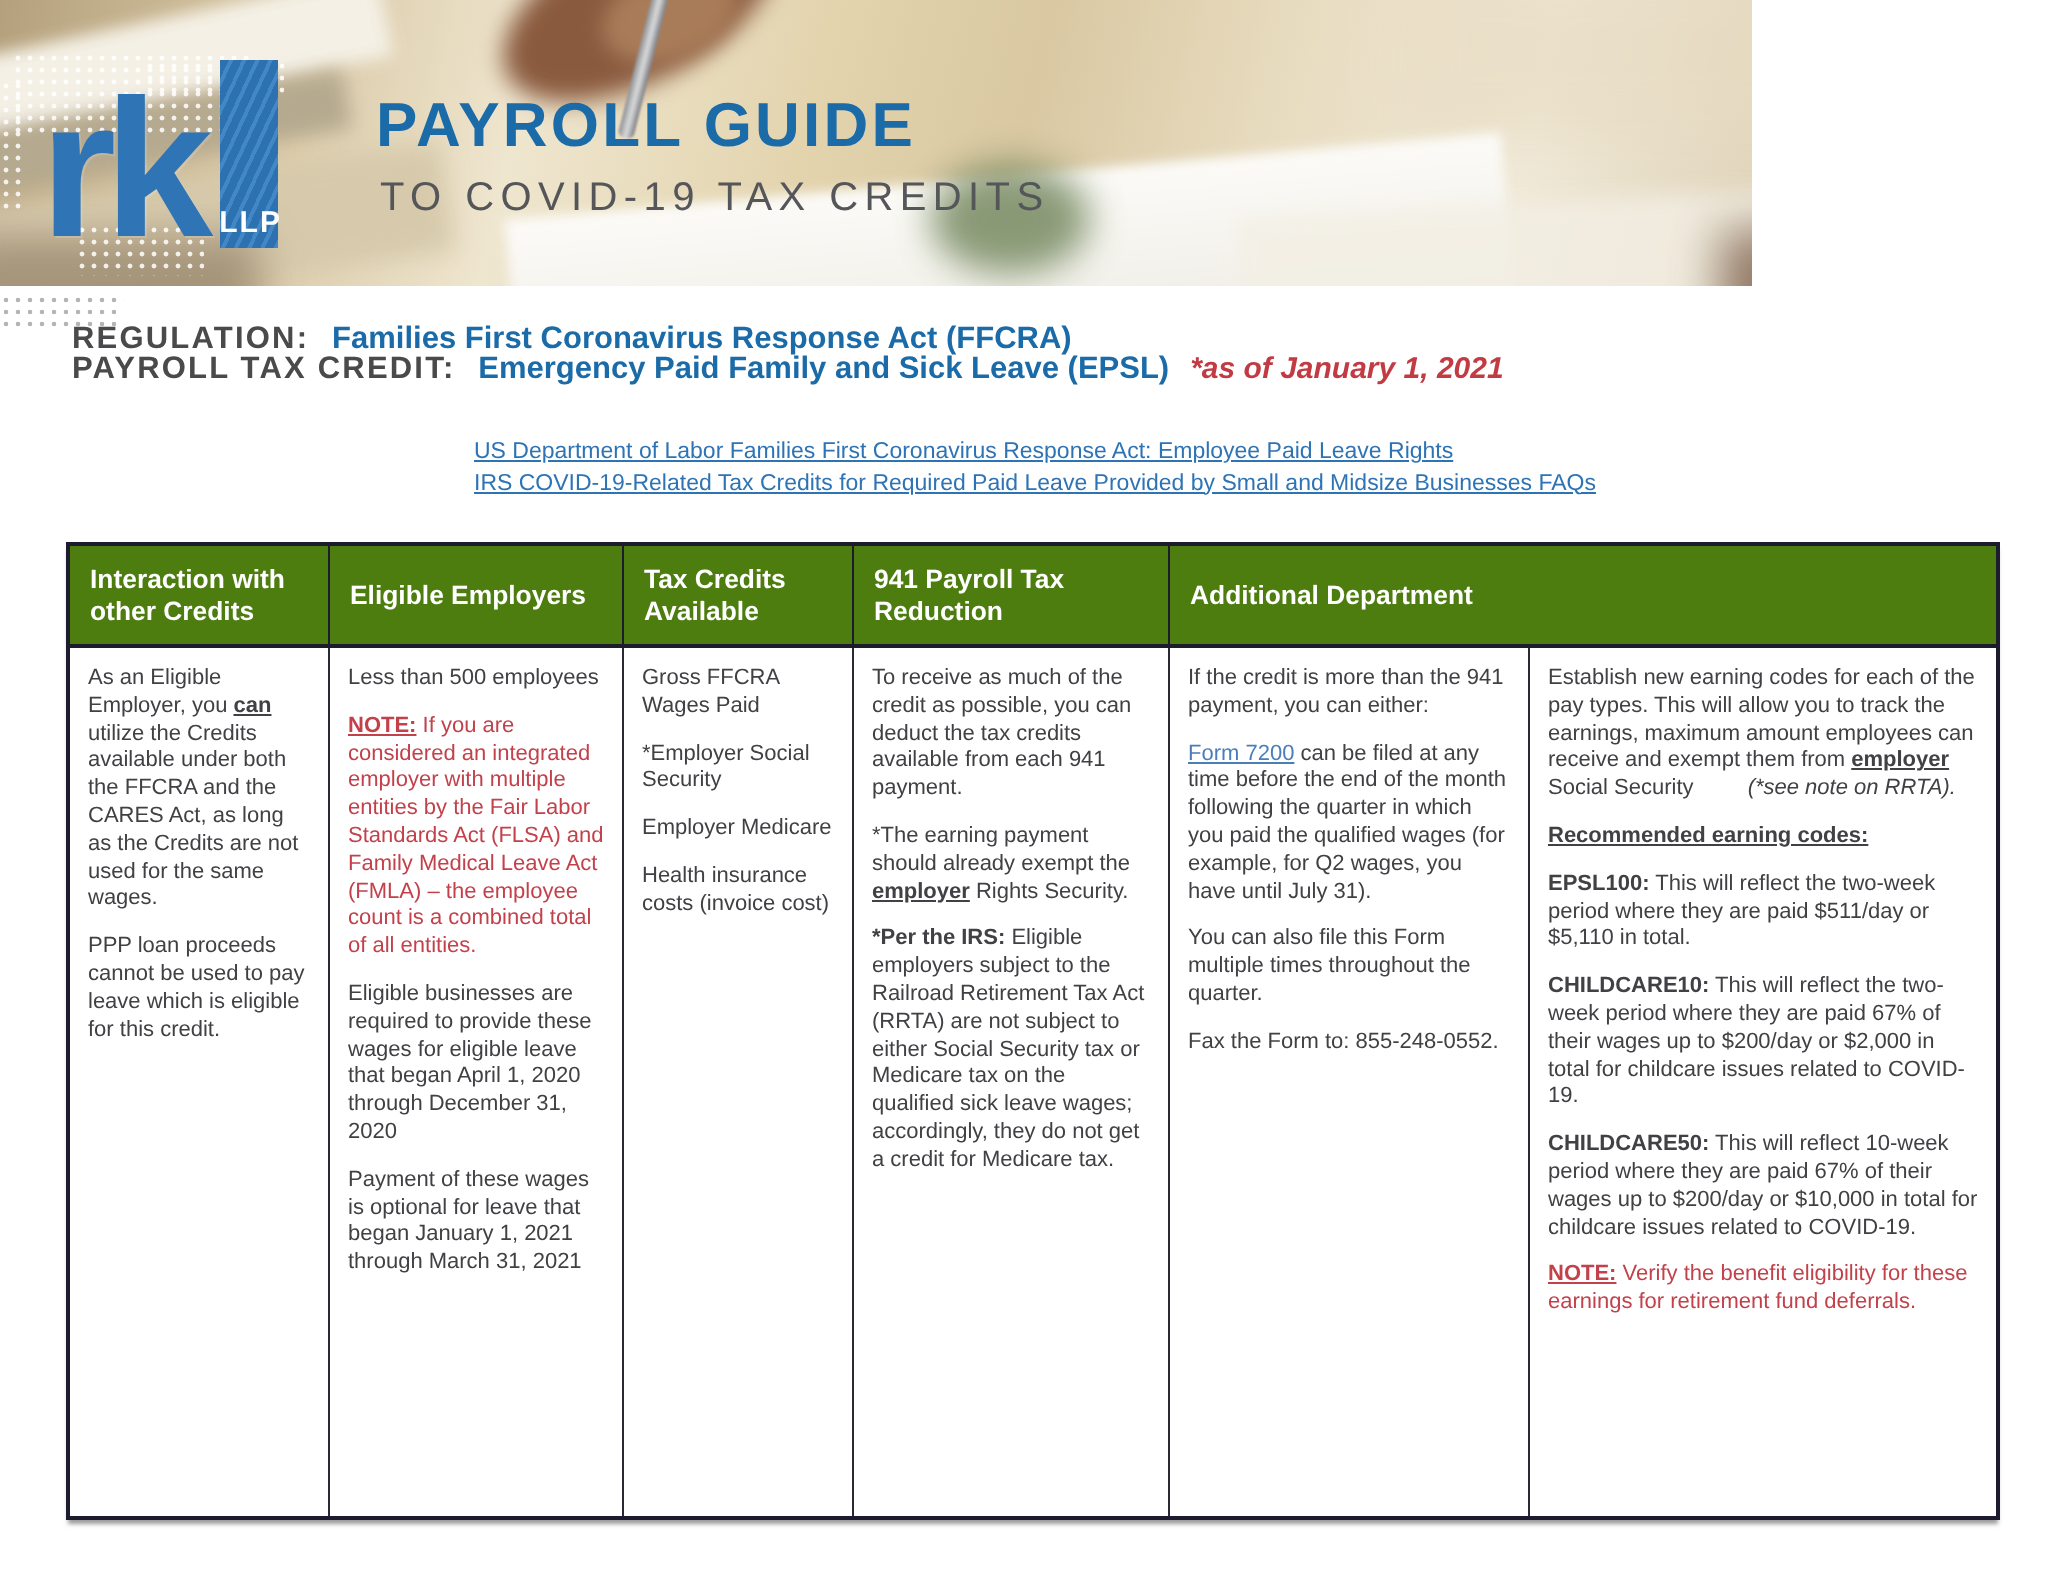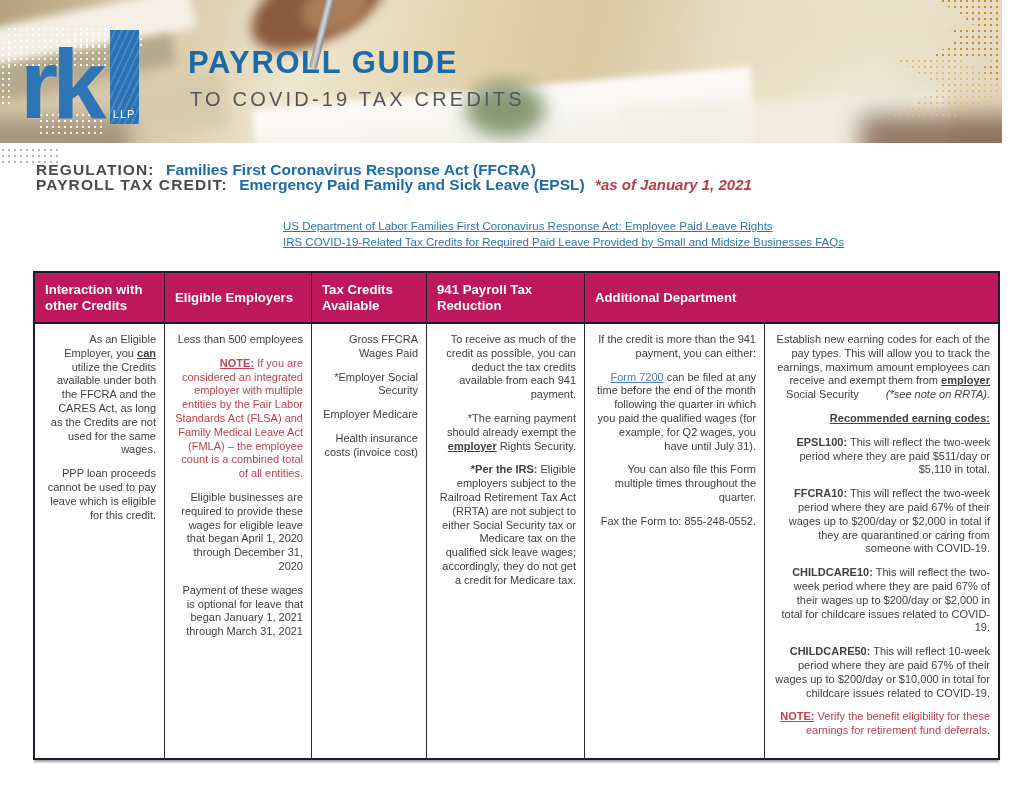--- a/index.html
+++ b/index.html
@@ -4,21 +4,21 @@
 <style>
   * { box-sizing: border-box; }
   html,body { margin:0; padding:0; }
   body {
     width:1024px; height:791px; position:relative; overflow:hidden;
     background:#ffffff; font-family:"Liberation Sans", sans-serif;
     -webkit-font-smoothing:antialiased;
   }
 
   
-  .banner { position:absolute; top:0; left:0; width:1002px; height:143px; overflow:hidden;
+  .banner { position:absolute; top:0; left:0; width:876px; height:143px; overflow:hidden;
     background:linear-gradient(103deg,#b4a07c 0%,#d8c7a4 16%,#efe6cf 30%,#e3d4ae 46%,#d9c8a2 58%,#e8dcc0 72%,#f0e9d8 86%,#dfd3b9 100%);
   }
   .ph { position:absolute; pointer-events:none; }
   .ph-stack1 { left:-35px; top:10px; width:230px; height:42px; background:#f4f0e5; transform:rotate(-12deg); filter:blur(4px); }
   .ph-stack2 { left:-30px; top:52px; width:205px; height:30px; background:#b5a98f; transform:rotate(-10deg); filter:blur(5px); }
   .ph-stack3 { left:-25px; top:88px; width:250px; height:55px; background:#d7caac; transform:rotate(-8deg); filter:blur(6px); }
   .ph-darkbl { left:-20px; top:118px; width:150px; height:45px; background:#7d6b53; filter:blur(10px); opacity:.55; }
   .ph-paper  { left:255px; top:88px; width:500px; height:85px; background:linear-gradient(#fcfbf8,#eeece4); transform:rotate(-5deg); filter:blur(3px); }
   .ph-paper2 { left:620px; top:100px; width:330px; height:70px; background:#f3efe4; transform:rotate(-3deg); filter:blur(5px); opacity:.8; }
   .ph-hand1  { left:245px; top:-35px; width:150px; height:75px; border-radius:50%; background:#8a5a3e; transform:rotate(-28deg); filter:blur(6px); }
@@ -49,53 +49,53 @@
   .chev-c { left:892px; top:58px; width:118px; height:58px;
     background-image:radial-gradient(circle, #e7bd6d 1.1px, transparent 1.5px); }
 
   
   .logo { position:absolute; left:20px; top:14px; height:112px; display:flex; align-items:flex-end; }
   .logo-rk { font-size:98px; font-weight:700; line-height:.86; letter-spacing:-6px; color:#2f74b5;
     text-shadow:1px 1px 0 rgba(255,255,255,.15); }
   .logo-bar { position:relative; width:29px; height:94px; margin-left:9px; margin-bottom:2px;
     background:repeating-linear-gradient(115deg,#2e71b0 0 4px,#4287c6 4px 6px); }
   .logo-llp { position:absolute; left:0; right:0; bottom:4px; text-align:center;
-    color:#ffffff; font-size:11px; font-weight:400; letter-spacing:1px; }
+    color:#ffffff; font-size:15px; font-weight:700; letter-spacing:1px; }
 
   .banner-title { position:absolute; left:188px; top:45px; font-size:31px; font-weight:700;
     color:#1b6ba8; letter-spacing:1.6px; white-space:nowrap; }
   .banner-subtitle { position:absolute; left:190px; top:88px; font-size:20px; font-weight:400;
     color:#55565a; letter-spacing:3.2px; white-space:nowrap; }
 
   
   .reg-row { position:absolute; left:36px; white-space:nowrap; }
   .reg-row-1 { top:161px; }
   .reg-row-2 { top:176px; }
   .reg-label { font-size:15.5px; font-weight:700; color:#4a4a4c; letter-spacing:1.1px; }
   .reg-value { font-size:15.5px; font-weight:700; color:#1b6ba8; margin-left:7px; }
   .reg-note  { font-size:15px; font-weight:700; font-style:italic; color:#c23b43; margin-left:6px; }
-  .reg-links { position:absolute; left:237px; top:219px;margin-left:46px; }
+  .reg-links { position:absolute; left:237px; top:219px; }
   .reg-link { display:block; font-size:11.5px; color:#2e74b5; text-decoration:underline;
     line-height:15.5px; cursor:pointer; }
 
   
   .guide-table { position:absolute; left:33px; top:271px; width:967px;
     border:2px solid #1d1c2e; background:#fff;
     box-shadow:0 3px 2px -1px rgba(60,60,60,.5); }
-  .thead { display:flex; background:#be185d; border-bottom:2px solid #1d1c2e; height:51px; }
+  .thead { display:flex; background:#4d7c0f; border-bottom:2px solid #1d1c2e; height:51px; }
   .th { display:flex; align-items:center; padding:0 10px; color:#ffffff; font-weight:700;
     font-size:13.2px; line-height:15.5px; border-right:1.5px solid #1d1c2e; }
   .th:last-child { border-right:none; }
   .tbody { display:flex; align-items:stretch; height:434px; }
   .td { padding:9px 8px 6px 9px; font-size:11px; line-height:13.8px; color:#414044;
     border-right:1px solid #2a2a35; overflow:hidden; }
   .td:last-child { border-right:none; }
   .c1 { width:130px; } .c2 { width:147px; } .c3 { width:115px; }
   .c4 { width:158px; } .c5 { width:180px; } .c6 { width:233px; }
-  .td p { margin:0 0 10px 0;text-align:right; }
+  .td p { margin:0 0 10px 0; }
   .td ul { margin:0 0 10px 15px; padding:0; }
   .td li { margin:0 0 7px 0; }
 
   .rt-b { font-weight:700; }
   .rt-u { text-decoration:underline; }
   .rt-i { font-style:italic;margin-left:24px; }
   .rt-red { color:#c2414b; }
   .rt-link { color:#4a7ebb; text-decoration:underline; cursor:pointer; }
 </style>
 </head>
@@ -184,19 +184,18 @@
     <div class="td c5">
         <p><span>If the credit is more than the 941 payment, you can either:</span></p>
         <p><span class="rt-link">Form 7200</span><span> can be filed at any time before the end of the month following the quarter in which you paid the qualified wages (for example, for Q2 wages, you have until July 31).</span></p>
         <p><span>You can also file this Form multiple times throughout the quarter.</span></p>
         <p><span>Fax the Form to: 855-248-0552.</span></p>
       </div>
     <div class="td c6">
         <p><span>Establish new earning codes for each of the pay types. This will allow you to track the earnings, maximum amount employees can receive and exempt them from </span><span class="rt-b rt-u">employer</span><span> Social Security </span><span class="rt-i">(*see note on RRTA).</span></p>
         <p><span class="rt-b rt-u">Recommended earning codes:</span></p>
         <p><span class="rt-b">EPSL100:</span><span> This will reflect the two-week period where they are paid $511/day or $5,110 in total.</span></p>
-        <p><span class="rt-b">FFCRA10:</span><span> This will reflect the two-week period where they are paid 67% of their wages up to $200/day or $2,000 in total if they are quarantined or caring from someone with COVID-19.</span></p>
         <p><span class="rt-b">CHILDCARE10:</span><span> This will reflect the two-week period where they are paid 67% of their wages up to $200/day or $2,000 in total for childcare issues related to COVID-19.</span></p>
         <p><span class="rt-b">CHILDCARE50:</span><span> This will reflect 10-week period where they are paid 67% of their wages up to $200/day or $10,000 in total for childcare issues related to COVID-19.</span></p>
         <p><span class="rt-b rt-u rt-red">NOTE:</span><span class="rt-red"> Verify the benefit eligibility for these earnings for retirement fund deferrals.</span></p>
       </div>
   </div>
 </div>
 
 </body></html>

